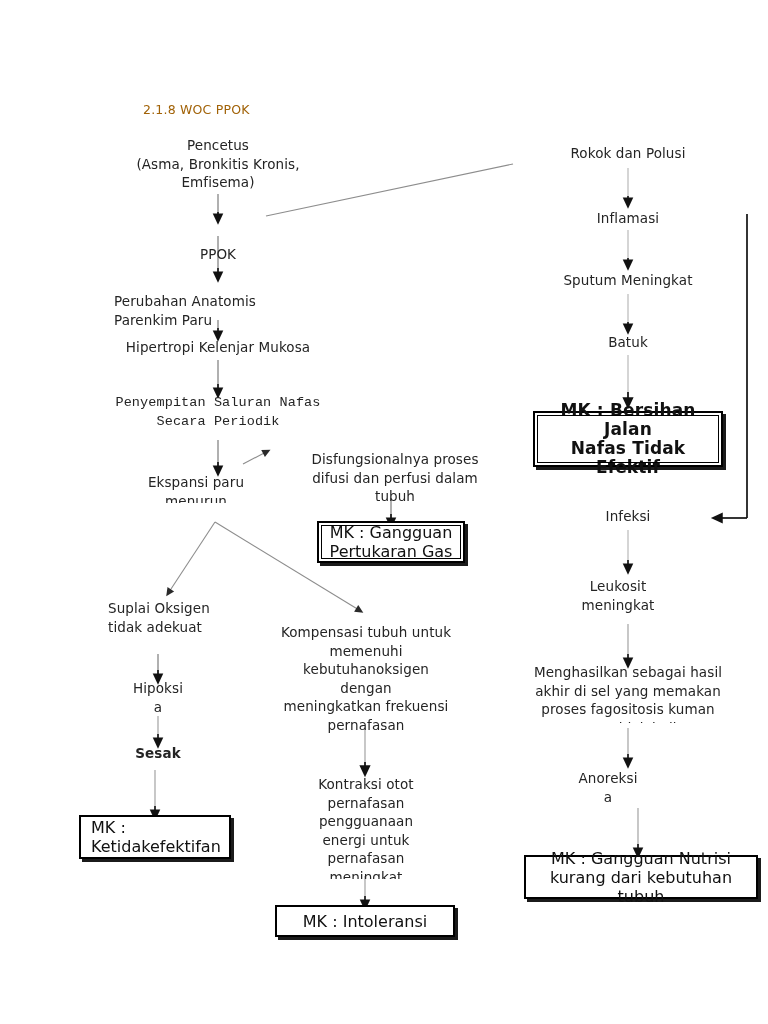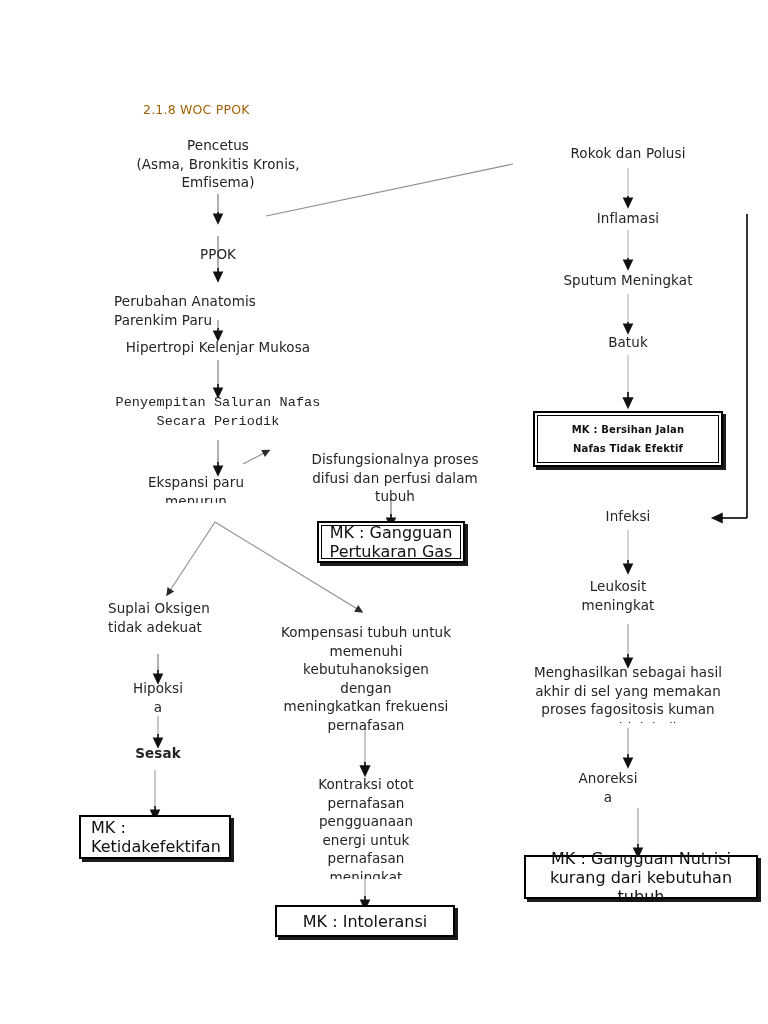--- a/index.html
+++ b/index.html
@@ -55,21 +55,21 @@
     color: #111111;
     white-space: pre-line;
     padding: 3px 6px;
   }
   .mkbox.inner-rule {
     outline: 1.5px solid #000;
     outline-offset: -5px;
   }
   .mkbox.bold {
     font-weight: bold;
-    font-size: 10px;
+    font-size: 17px;
     letter-spacing: 0.15px;
   }
   svg.overlay {
     position: absolute;
     left: 0;
     top: 0;
     width: 768px;
     height: 1024px;
     pointer-events: none;
   }

